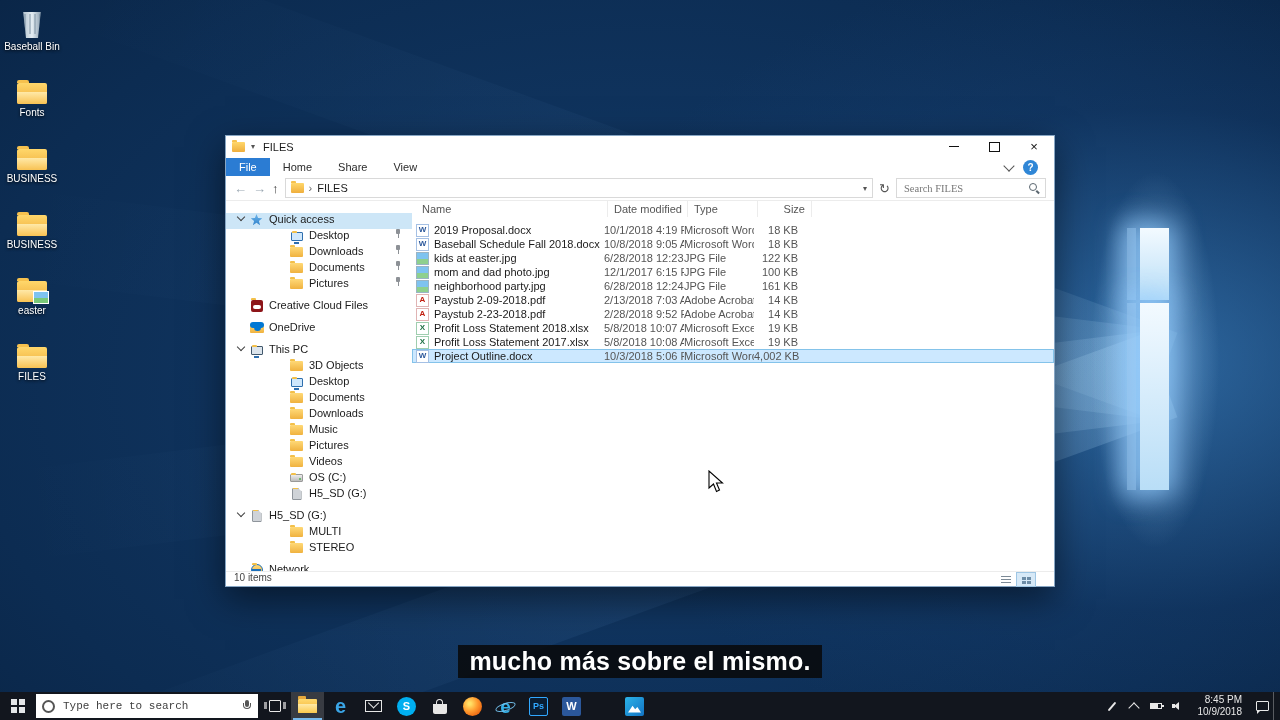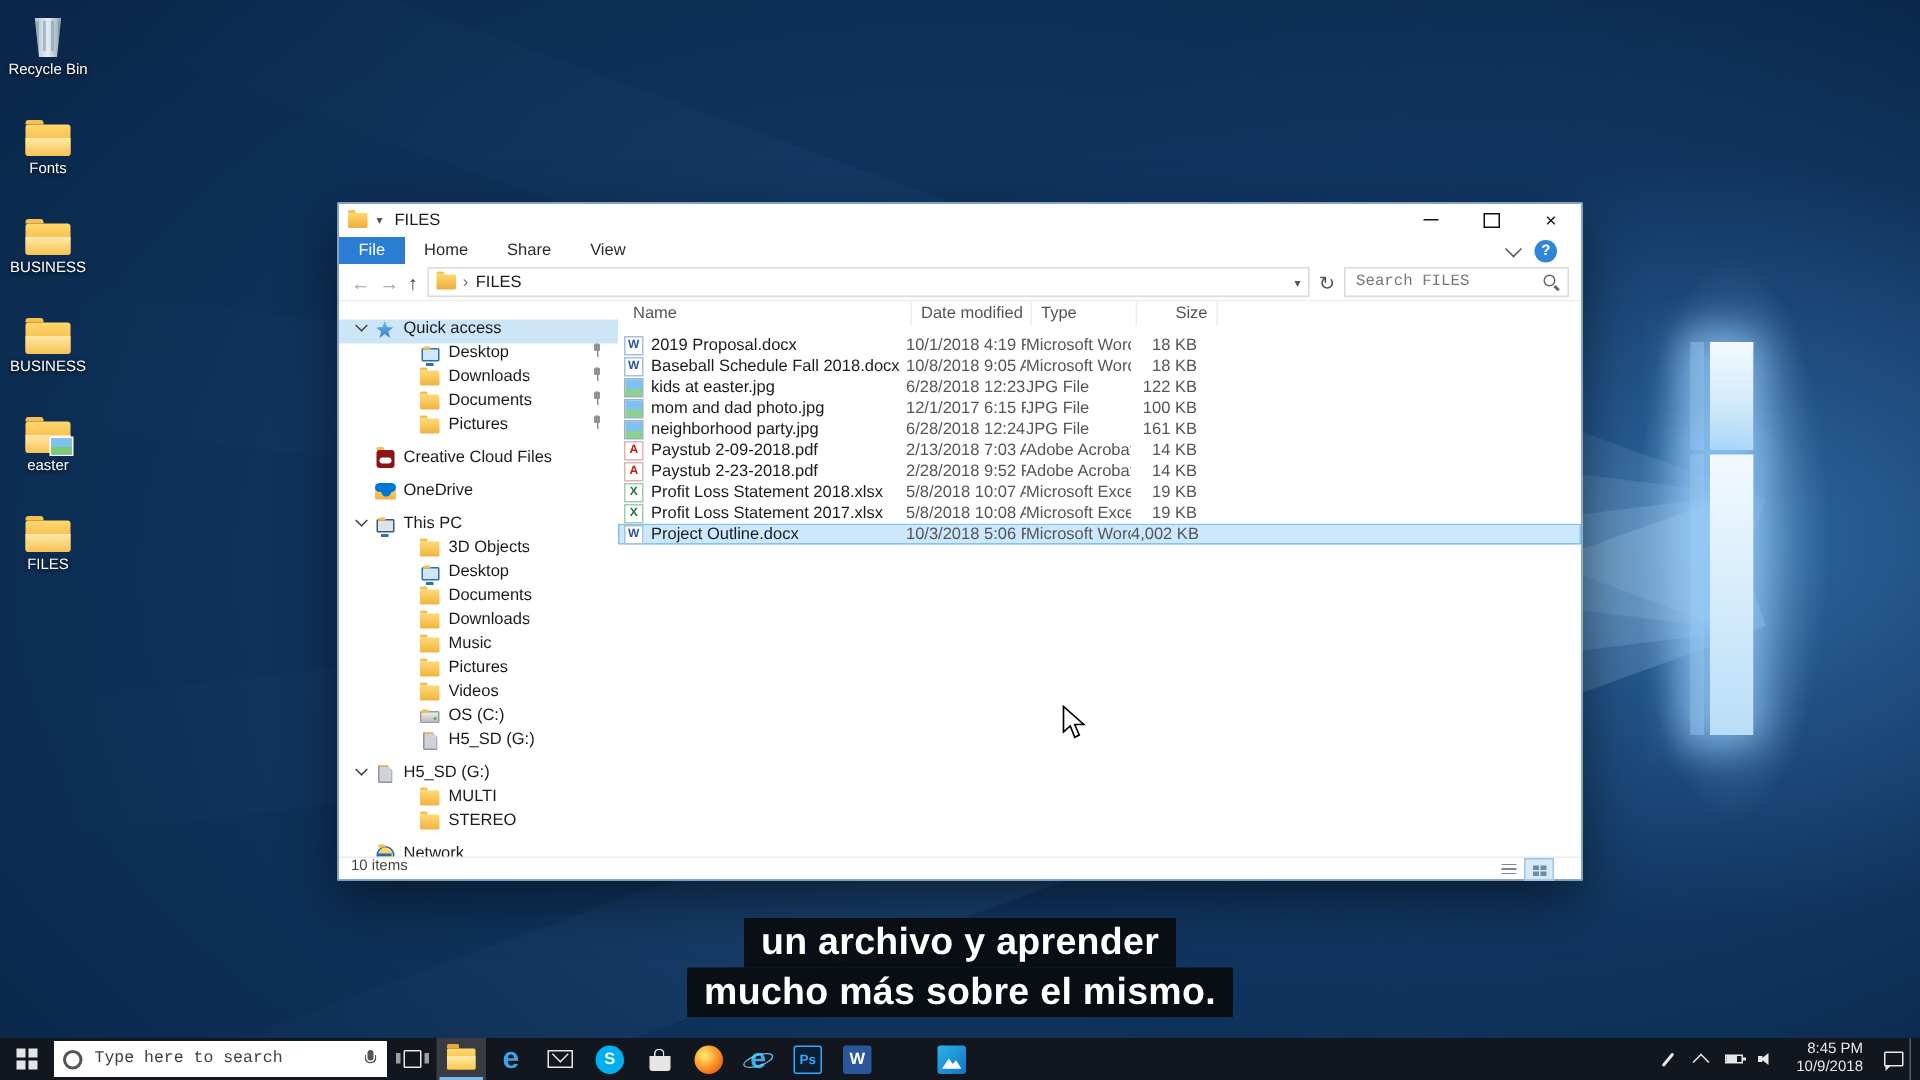--- a/index.html
+++ b/index.html
@@ -62,33 +62,33 @@
 
   .addrbar{height:24px;display:flex;align-items:center;gap:6px;padding:0 8px;border-bottom:1px solid #ececec;background:#fff}
   .nav-arrow{font-size:13px;color:#9aa7b2;line-height:1}
   .nav-arrow.up{color:#3b3b3b}
   .addr-field{flex:1;height:20px;border:1px solid #d9d9d9;display:flex;align-items:center;gap:5px;padding:0 5px;box-sizing:border-box}
   .crumb-sep{color:#666;font-size:11px}
   .crumb-loc{color:#1b1b1b}
   .addr-caret{margin-left:auto;font-size:8px;color:#555}
   .refresh-ic{font-size:13px;color:#555}
   .search-field{width:150px;height:20px;border:1px solid #d9d9d9;display:flex;align-items:center;padding:0 5px;box-sizing:border-box}
-  .search-field input{flex:1;border:none;outline:none;font-size:10.5px;font-family:Liberation Mono, monospace;color:#222;background:transparent;min-width:0}
+  .search-field input{flex:1;border:none;outline:none;font-size:10.5px;font-family:Liberation Serif, serif;color:#222;background:transparent;min-width:0}
   .search-field input::placeholder{color:#777}
   .mag{position:relative;width:11px;height:11px;flex:none}
   .mag::before{content:"";position:absolute;left:0;top:0;width:6px;height:6px;border:1.5px solid #5b6770;border-radius:50%}
   .mag::after{content:"";position:absolute;left:7.5px;top:7.5px;width:4px;height:1.5px;background:#5b6770;transform:rotate(45deg);transform-origin:0 0}
 
   .ex-body{display:flex;height:370px;background:#fff}
 
   
   .nav{width:186px;flex:none;padding-top:12px;overflow:hidden}
   .nav-item{display:flex;height:16px}
   .nav-item.level-0{padding-left:10px}
-  .nav-item.level-1{padding-left:40px}
+  .nav-item.level-1{padding-left:50px}
   .nav-item.gap-true{margin-top:6px}
   .nav-item.selected-true{background:#cde6f7}
   .expander{width:10px;height:10px;flex:none;margin-right:3px;visibility:hidden;position:relative}
   .expander.expander-down{visibility:visible}
   .expander.expander-down::before{content:"";position:absolute;left:2px;top:1px;width:5px;height:5px;
         border-right:1.5px solid #404040;border-bottom:1.5px solid #404040;transform:rotate(45deg)}
   .si{width:15px;height:14px;margin-right:5px;flex:none;display:flex;align-items:center;justify-content:center;position:relative}
   .nav-label{white-space:nowrap;overflow:hidden;color:#1b1b1b}
   .pin{position:relative;width:8px;height:9px;margin-left:auto;margin-right:10px;flex:none}
   .pin::before{content:"";position:absolute;left:2px;top:0;width:4px;height:5px;background:#8d9196;border-radius:1px}
@@ -230,21 +230,21 @@
         <i class="near"></i>
     </div>
     <div class="vig"></div>
 
     <div class="desktop-icons">
 
         <div class="dicon">
           <div class="dg">
             <span class="icon-recycle-bin"><i></i></span>
           </div>
-          <div class="dlabel">Recycle Bin</div>
+          <div class="dlabel">Baseball Bin</div>
         </div>
 
         <div class="dicon">
           <div class="dg">
             <span class="icon-folder"><i></i></span>
           </div>
           <div class="dlabel">Fonts</div>
         </div>
 
         <div class="dicon">
@@ -648,21 +648,20 @@
         </div>
       </div>
     </div>
 
     <svg class="cursor" width="17" height="24" viewBox="0 0 17 24">
       <path d="M1 1 L1 18 L5.5 14 L8.5 21.5 L11.5 20 L8.5 13 L14.5 13 Z" fill="#ffffff" stroke="#000000" stroke-width="1.1"></path>
     </svg>
   </div>
 
   <div class="subs">
-    <span class="sline"><span class="sbg">un archivo y aprender</span></span>
     <span class="sline"><span class="sbg">mucho más sobre el mismo.</span></span>
   </div>
 
   <div class="taskbar">
     <div class="tb-btn start">
       <span class="winlogo">
           <i></i>
           <i></i>
           <i></i>
           <i></i>

